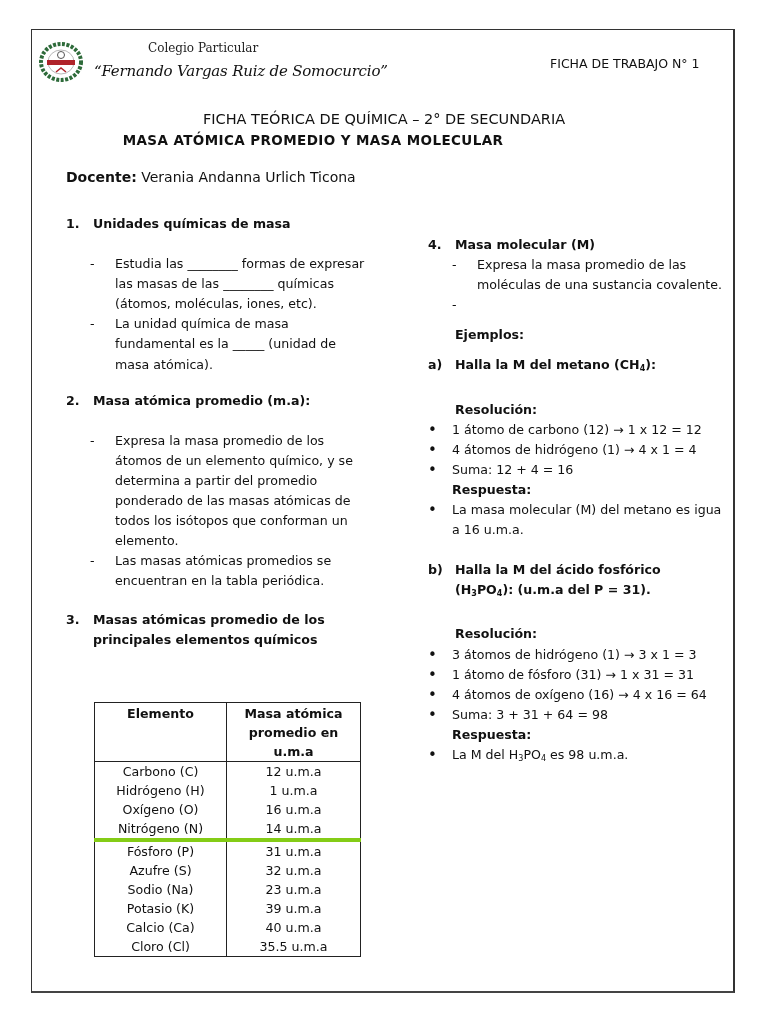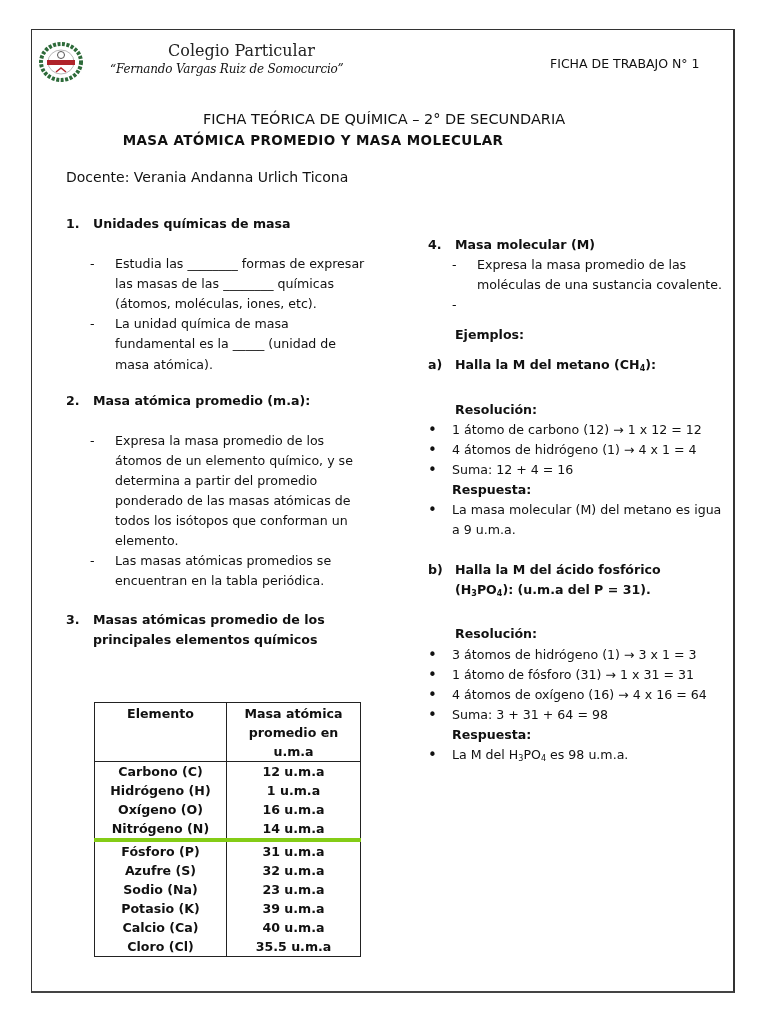--- a/index.html
+++ b/index.html
@@ -1,41 +1,41 @@
 <!DOCTYPE html>
 <html><head>
 <meta charset="utf-8">
 <style>
   html, body { margin: 0; padding: 0; background: #ffffff; }
   body { width: 768px; height: 1024px; position: relative; overflow: hidden;
          font-family: "DejaVu Sans", sans-serif; color: #111; }
   .page-frame { position: absolute; left: 31px; top: 29px; width: 704px; height: 964px;
                 border: 1px solid #333; border-right: 2px solid #333; border-bottom: 2px solid #444; box-sizing: border-box; }
   .logo { position: absolute; left: 39px; top: 42px; width: 44px; height: 40px; }
-  .school-line1 { position: absolute; left: 168px; top: 41px; font-family: "DejaVu Serif", serif; font-size: 16px; color: #222; }
-  .school-line2 { position: absolute; left: 110px; top: 62px; font-family: "DejaVu Serif", serif; font-style: italic; font-size: 12px; color: #111; letter-spacing: -0.2px; }
+  .school-line1 { position: absolute; left: 148px; top: 41px; font-family: "DejaVu Serif", serif; font-size: 12px; color: #222; }
+  .school-line2 { position: absolute; left: 94px; top: 62px; font-family: "DejaVu Serif", serif; font-style: italic; font-size: 15px; color: #111; letter-spacing: -0.2px; }
   .ficha-num { position: absolute; left: 550px; top: 56px; font-size: 12.5px; color: #111; }
   .doc-title { position: absolute; left: 0; width: 768px; top: 111px; text-align: center; font-size: 14.5px; text-underline-offset: 2px; }
   .doc-subtitle { position: absolute; left: 0; width: 626px; top: 132px; text-align: center; font-size: 13.5px; font-weight: bold; letter-spacing: 0.4px; }
   .teacher { position: absolute; left: 66px; top: 169px; font-size: 14px; }
-  .teacher .lbl { font-weight: normal; margin-top: 39px; }
+  .teacher .lbl { font-weight: bold; margin-top: 39px; }
   .col { position: absolute; font-size: 12.6px; line-height: 20.1px; }
   .col-left { left: 66px; top: 214px; width: 300px; }
   .col-right { left: 428px; top: 235px; width: 300px; }
   .sec-head { font-weight: bold; display: flex; }
   .sec-head .num { width: 27px; flex: none; }
   .dash-item { display: flex; }
   .dash-item .mark { width: 25px; flex: none; padding-left: 24px; }
   .dash-item .txt { flex: 1; }
   .bul-item { display: flex; }
   .bul-item .mark { width: 24px; flex: none; font-size: 15px; line-height: 20px; }
   .bul-item .txt { flex: 1; }
   .bold { font-weight: bold; }
   table.elem-table { position: absolute; left: 94px; top: 702px; border-collapse: collapse; font-size: 12.6px; }
-  table.elem-table th, table.elem-table td { border-left: 1px solid #222; border-right: 1px solid #222; text-align: center; padding: 0; font-weight: bold; line-height: 19px; }
+  table.elem-table th, table.elem-table td { border-left: 1px solid #222; border-right: 1px solid #222; text-align: center; padding: 0; font-weight: normal; line-height: 19px; }
   table.elem-table th { font-weight: bold; vertical-align: top; padding-top: 1px; border-top: 1px solid #222; border-bottom: 1px solid #222; height: 55px; }
   table.elem-table .c1 { width: 131px; }
   table.elem-table .c2 { width: 133px; margin-top: 8px; }
   table.elem-table tr.group-break td { border-top: 4px solid #84cc16; }
   table.elem-table tr.last td { border-bottom: 1px solid #222; margin-left: 16px; }
   sub { font-size: 8px; vertical-align: -2px; }
 </style>
 </head>
 <body>
 
@@ -174,21 +174,21 @@
       <span class="mark">•</span>
       <span class="txt">4 átomos de hidrógeno (1) → 4 x 1 = 4</span>
     </div>
   <div class="bul-item">
       <span class="mark">•</span>
       <span class="txt">Suma: 12 + 4 = 16</span>
     </div>
   <div class="bold" style="padding-left:24px">Respuesta:</div>
   <div class="bul-item">
       <span class="mark">•</span>
-      <span class="txt">La masa molecular (M) del metano es igua a 9 u.m.a.</span>
+      <span class="txt">La masa molecular (M) del metano es igua a 16 u.m.a.</span>
     </div>
   <div style="height:20px"></div>
   <div class="sec-head">
     <span class="num">b)</span>
     <span>
       <span>Halla la M del ácido fosfórico</span><br>
       <span>(H</span><sub>3</sub><span>PO</span><sub>4</sub><span>): (u.m.a del P = 31).</span>
     </span>
   </div>
   <div style="height:20px"></div>

